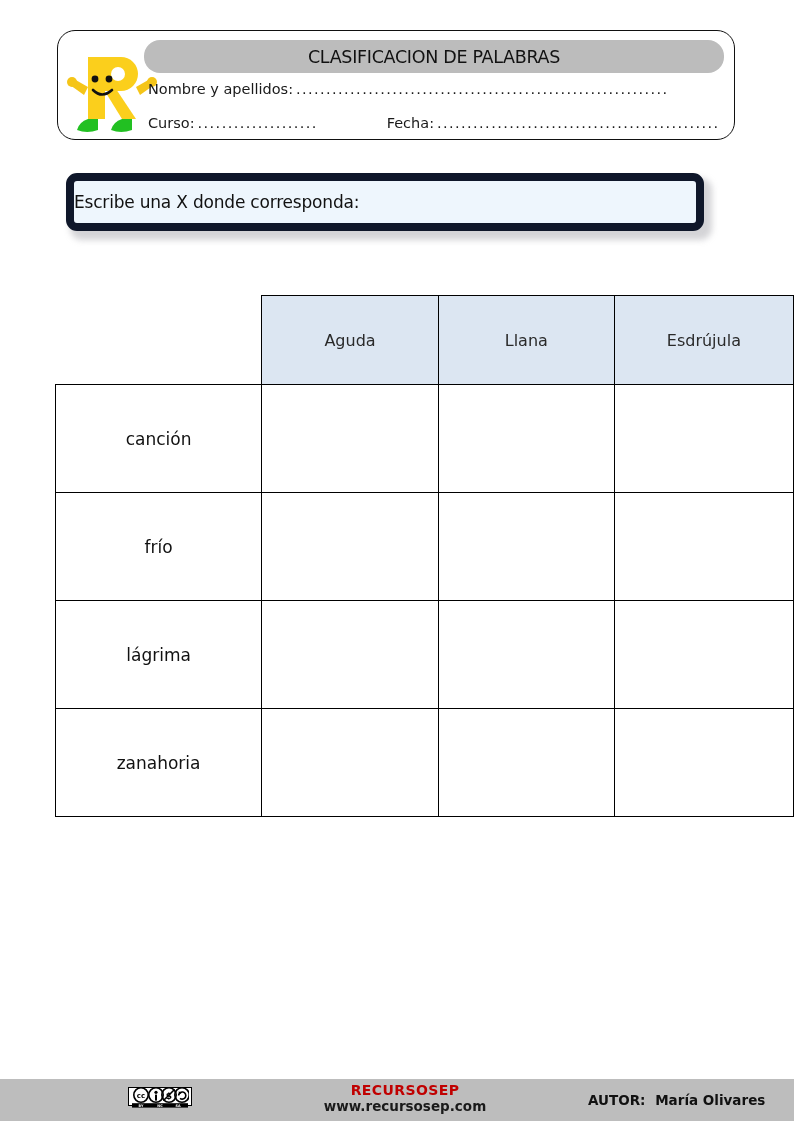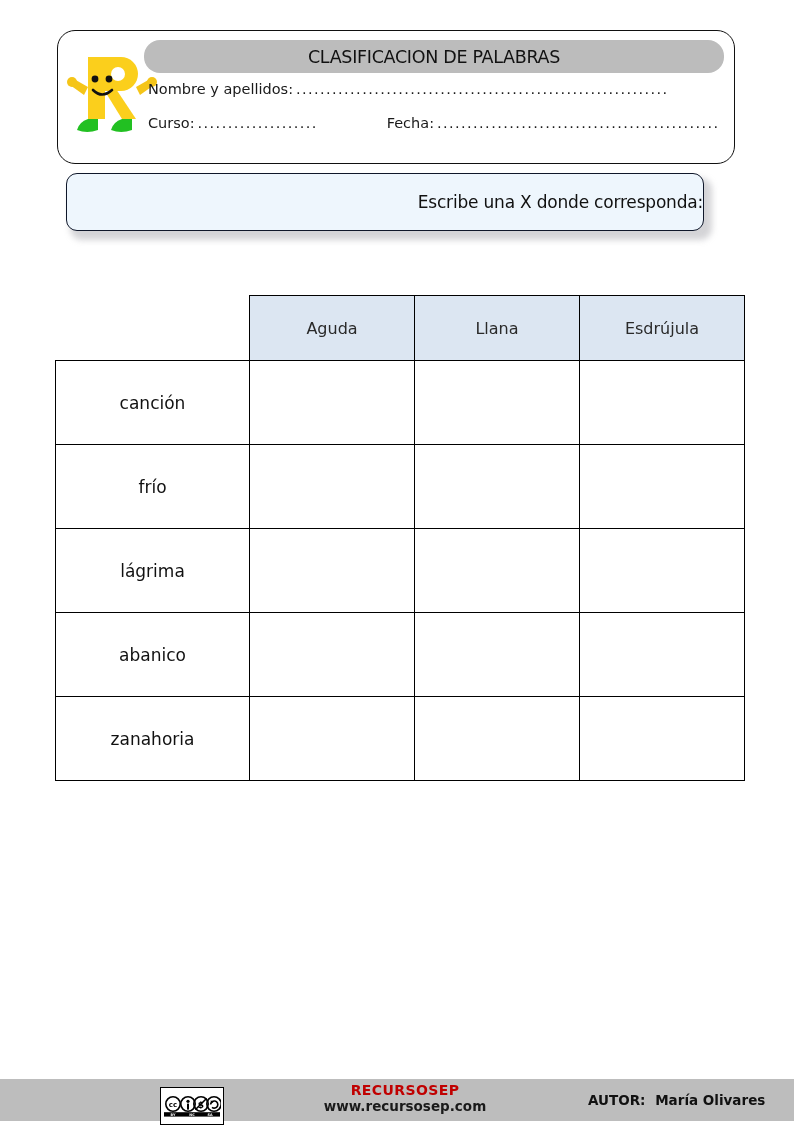--- a/index.html
+++ b/index.html
@@ -14,21 +14,21 @@
     font-family: "Liberation Sans", sans-serif;
     overflow: hidden;
   }
 
   
   #header-card {
     position: absolute;
     left: 57px;
     top: 30px;
     width: 678px;
-    height: 134px;
+    height: 110px;
     border: 1.6px solid #111111;
     border-radius: 18px;
     background: #ffffff;
     box-sizing: border-box;
   }
   #mascot {
     position: absolute;
     left: 8px;
     top: 4px;
     width: 92px;
@@ -88,45 +88,45 @@
     background: rgba(120,120,130,0.32);
     filter: blur(3px);
   }
   #instruction-box {
     position: absolute;
     left: 66px;
     top: 173px;
     width: 638px;
     height: 58px;
     box-sizing: border-box;
-    border: 1px solid #0f172a;
+    border: 8px solid #0f172a;
     border-radius: 11px;
     background: #eef6fd;
     display: flex;
     align-items: center;
-    justify-content: flex-end;
+    justify-content: flex-start;
   }
   #instruction-box .instruction-text {
     font-family: "DejaVu Sans", sans-serif;
     font-size: 17px;
     color: #111111;
     letter-spacing: -0.2px;
   }
 
   
   #word-table {
     position: absolute;
     left: 55px;
     top: 295px;
     border-collapse: collapse;
     table-layout: fixed;
   }
   #word-table td, #word-table th {
     border: 1.6px solid #000000;
-    padding: 0;
+    padding: 12px;
     margin: 0;
     text-align: center;
     vertical-align: middle;
     font-weight: normal;
   }
   .col-word   { width: 193px; }
   .col-choice { width: 164px; }
   .hdr-blank {
     border: none !important;
     background: transparent;
@@ -156,28 +156,27 @@
     top: 1079px;
     width: 794px;
     height: 42px;
     background: #bdbdbd;
   }
   #cc-badge {
     position: absolute;
     left: 128px;
     top: 8px;
     width: 64px;
-    height: 38px;
+    height: 19px;
     background: #ffffff;
     border: 1.5px solid #000000;
     display: flex;
     align-items: center;
     justify-content: center;
     box-sizing: border-box;
-    margin-left: 32px;
   }
   #cc-badge svg { display: block; }
   #site-block {
     position: absolute;
     left: 290px;
     top: 4px;
     width: 230px;
     text-align: center;
     line-height: 1.12;
   }
@@ -276,26 +275,20 @@
         <td class="mark-cell col-choice"></td>
       </tr>
       <tr>
         <td class="word-cell col-word">frío</td>
         <td class="mark-cell col-choice"></td>
         <td class="mark-cell col-choice"></td>
         <td class="mark-cell col-choice"></td>
       </tr>
       <tr>
         <td class="word-cell col-word">lágrima</td>
-        <td class="mark-cell col-choice"></td>
-        <td class="mark-cell col-choice"></td>
-        <td class="mark-cell col-choice"></td>
-      </tr>
-      <tr>
-        <td class="word-cell col-word">abanico</td>
         <td class="mark-cell col-choice"></td>
         <td class="mark-cell col-choice"></td>
         <td class="mark-cell col-choice"></td>
       </tr>
       <tr>
         <td class="word-cell col-word">zanahoria</td>
         <td class="mark-cell col-choice"></td>
         <td class="mark-cell col-choice"></td>
         <td class="mark-cell col-choice"></td>
       </tr>

